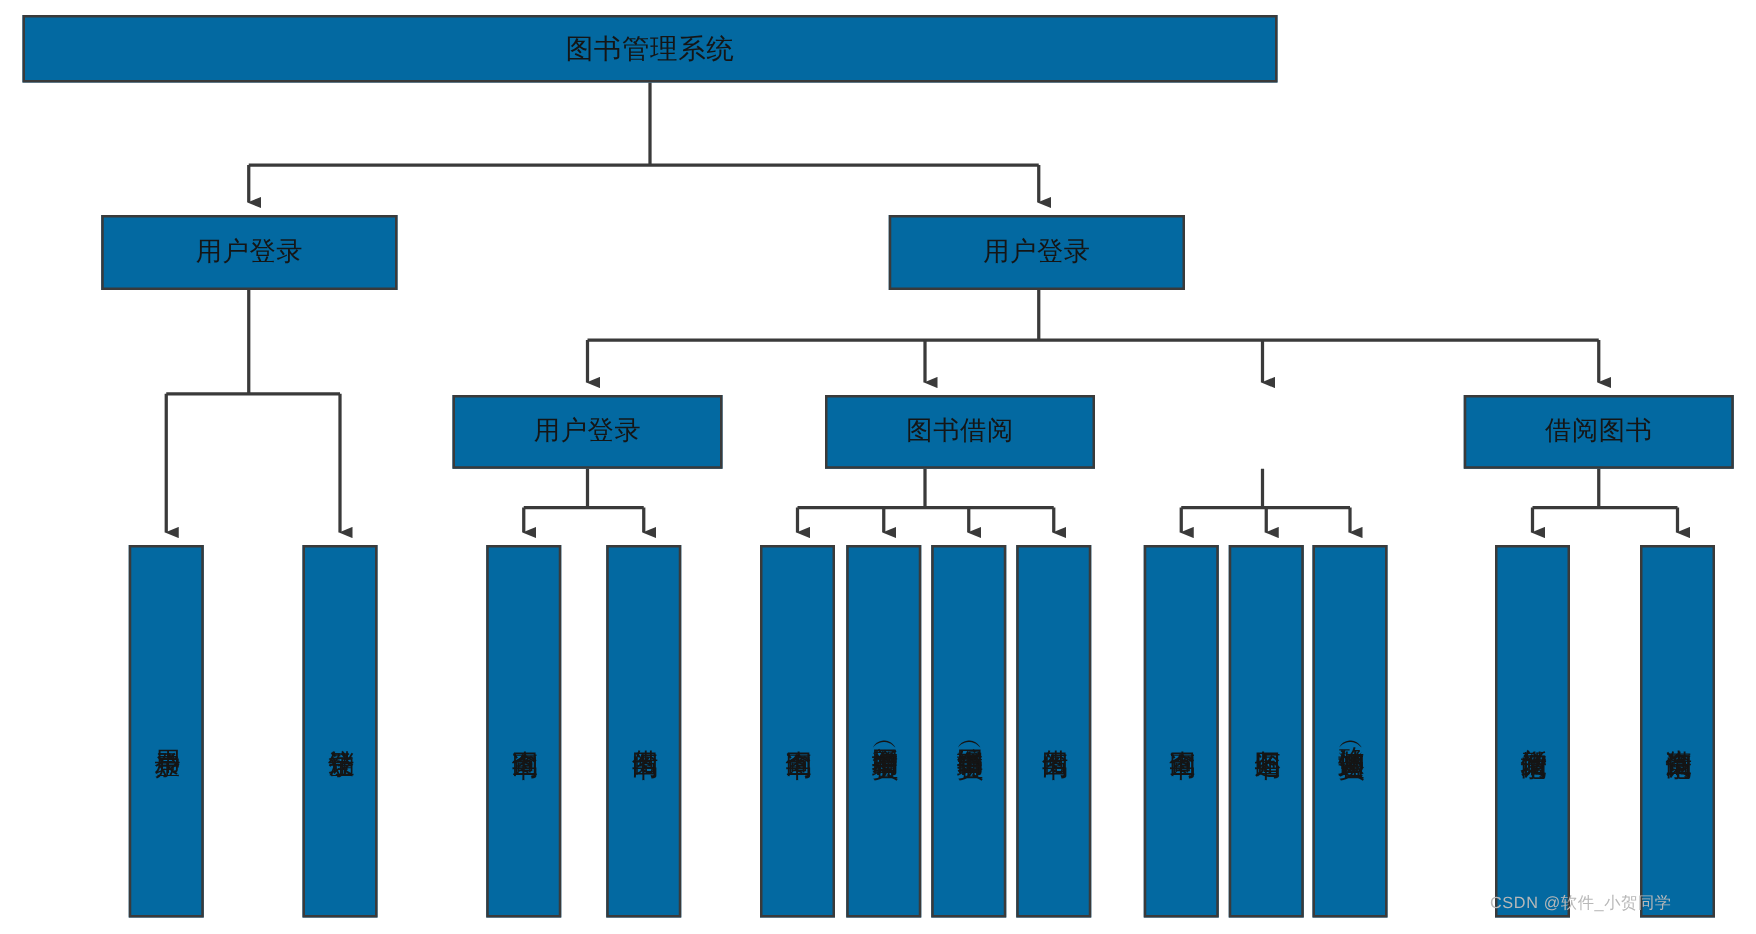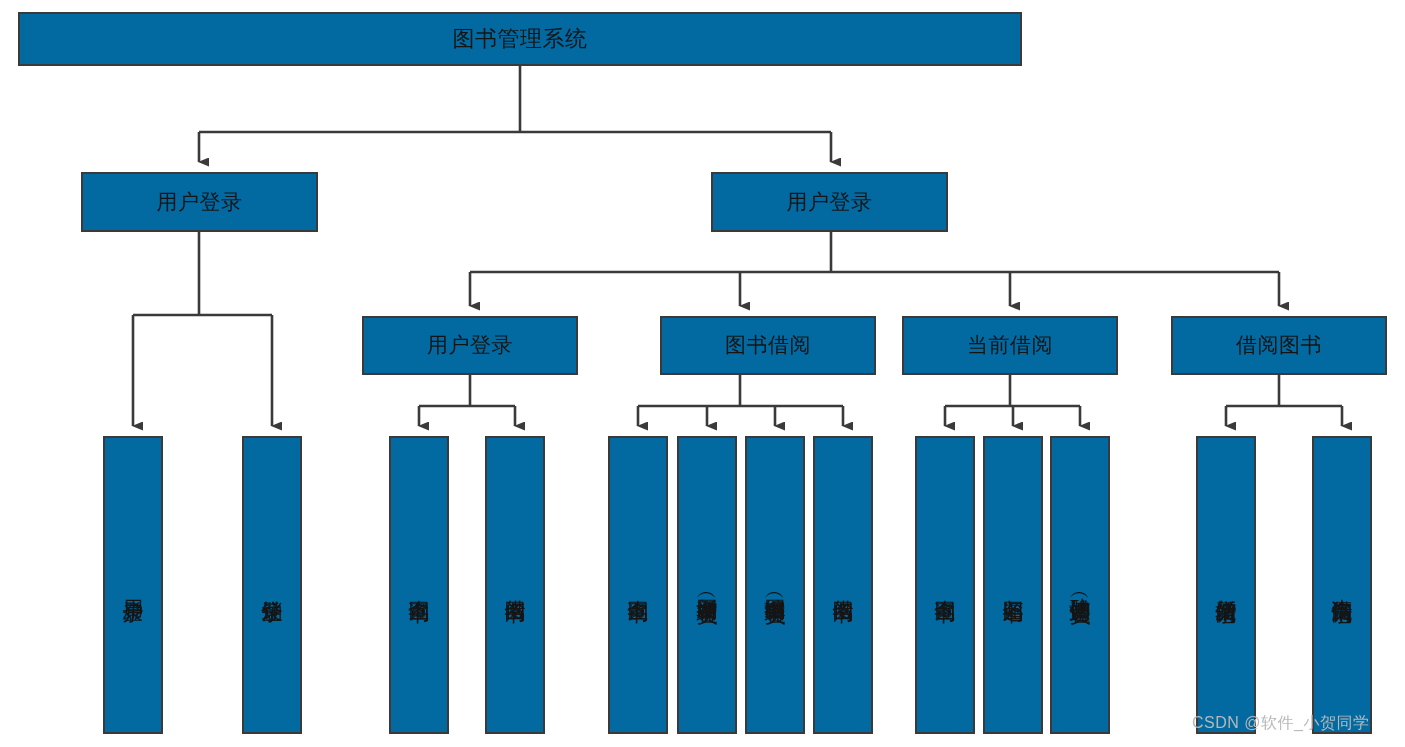--- a/index.html
+++ b/index.html
@@ -52,21 +52,21 @@
     line-height: 1.24;
     letter-spacing: 1px;
     white-space: normal;
     max-height: 276px;
   }
   .node.root .node-label { font-size: 22px; }
   .watermark {
     position: absolute;
     left: 1192px;
     top: 713px;
-    font-size: 16px;
+    font-size: 13px;
     color: #b8b8b8;
     letter-spacing: 0.5px;
     white-space: nowrap;
     z-index: 5;
     font-family: "Liberation Sans", "DejaVu Sans", sans-serif;
   }
 </style>
 </head>
 <body>
 
@@ -132,23 +132,20 @@
   <div class="node" style="left:711px; top:172px; width:237px; height:60px;">
     <span class="node-label">用户登录</span>
   </div>
 
   <div class="node" style="left:362px; top:316px; width:216px; height:59px;">
     <span class="node-label">用户登录</span>
   </div>
   <div class="node" style="left:632px; top:316px; width:216px; height:59px;margin-left:28px;">
     <span class="node-label">图书借阅</span>
   </div>
-  <div class="node" style="left:902px; top:316px; width:216px; height:59px;">
-    <span class="node-label">当前借阅</span>
-  </div>
   <div class="node" style="left:1171px; top:316px; width:216px; height:59px;">
     <span class="node-label">借阅图书</span>
   </div>
 
   <div class="node vertical" style="left:103px; top:436px; width:60px; height:298px;">
     <span class="node-label">用户登录</span>
   </div>
   <div class="node vertical" style="left:242px; top:436px; width:60px; height:298px;">
     <span class="node-label">注销登录</span>
   </div>

